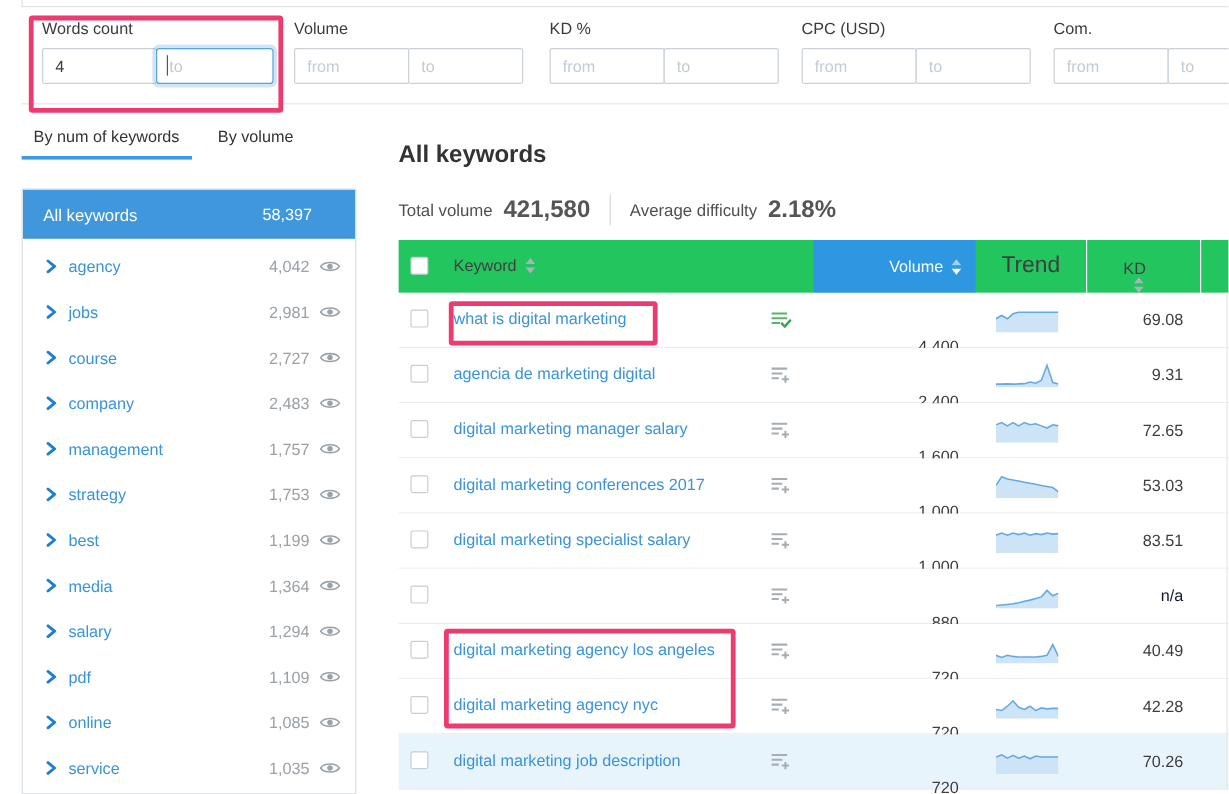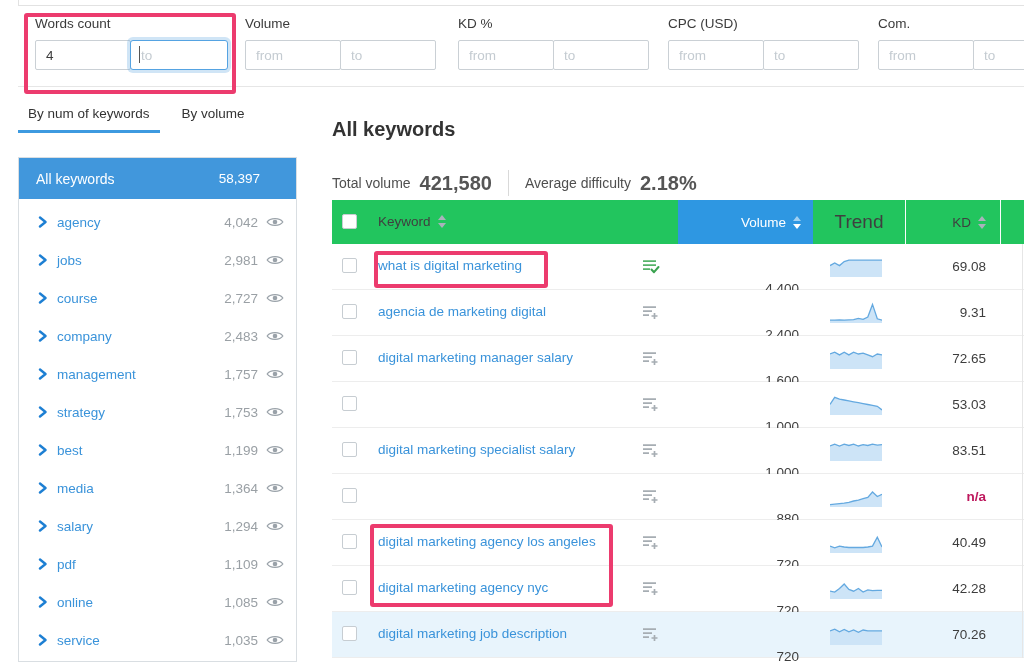--- a/index.html
+++ b/index.html
@@ -37,51 +37,51 @@
   .sb-head .sb-count{margin-left:auto;}
   .sb-list{padding-top:4px;}
   .sb-item{height:38px;display:flex;align-items:center;padding:0 12px 0 18px;cursor:pointer;}
   .sb-chev{width:12px;height:12px;flex:0 0 12px;margin-right:8px;}
   .sb-label{font-size:13.5px;color:#3a93da;}
   .sb-count{margin-left:auto;font-size:13.5px;color:#9aa0a5;}
   .sb-eye{width:18px;margin-left:8px;flex:0 0 18px;display:flex;align-items:center;cursor:pointer;}
 
   
   .main-title{position:absolute;left:332px;top:118px;font-size:20px;font-weight:bold;color:#333;}
-  .stats{position:absolute;left:332px;top:168px;display:flex;align-items:center;height:30px;text-align:right;}
+  .stats{position:absolute;left:332px;top:160px;display:flex;align-items:center;height:30px;text-align:right;}
   .stat-label{font-size:14px;color:#4f4f4f;margin-right:9px;}
   .stat-value{font-size:20px;font-weight:bold;color:#555;}
   .stat-sep{width:1px;height:26px;background:#d9d9d9;margin:0 16px;}
 
   
   .table{position:absolute;left:332px;top:200px;width:692px;height:462px;overflow:hidden;}
   .thead{position:relative;height:44px;background:#22c55e;}
   .thead .cb{position:absolute;left:10px;top:14px;}
   .th-keyword{position:absolute;left:46px;top:14px;font-size:13.5px;color:#3f3f3f;display:flex;align-items:center;cursor:pointer;}
   .th-volume{position:absolute;left:346px;top:0;width:135px;height:44px;background:#2e97e2;
              display:flex;align-items:center;justify-content:flex-end;box-sizing:border-box;
              padding-right:12px;color:#fff;font-size:13.5px;cursor:pointer;}
   .th-trend{position:absolute;left:481px;top:0;width:92px;height:44px;display:flex;align-items:center;justify-content:center;font-size:19px;color:#3f3f3f;}
-  .th-kd{position:absolute;left:573px;top:0;width:95px;height:44px;display:flex;align-items:center;justify-content:flex-end;box-sizing:border-box;padding-right:14px;font-size:13.5px;color:#3f3f3f;cursor:pointer;}
+  .th-kd{position:absolute;left:573px;top:0;width:95px;height:44px;display:flex;align-items:center;justify-content:flex-end;box-sizing:border-box;padding-right:14px;font-size:13.5px;color:#3f3f3f;cursor:pointer;flex-direction:column;}
   .th-div{position:absolute;top:0;width:1px;height:44px;background:#f9fbfc;}
   .sort{display:inline-flex;flex-direction:column;margin-left:7px;row-gap:3px;}
   .sort .up{width:0;height:0;border-left:4px solid transparent;border-right:4px solid transparent;border-bottom:5px solid #a9b3bb;}
   .sort .dn{width:0;height:0;border-left:4px solid transparent;border-right:4px solid transparent;border-top:5px solid #a9b3bb;}
   .sort.white .up{border-bottom-color:rgba(255,255,255,.55);}
   .sort.white .dn{border-top-color:#fff;}
 
   .row{position:relative;height:45px;border-bottom:1px solid #ededed;background:#fff;}
   .row.hl{background:#e8f4fc;}
   .row .cb{position:absolute;left:10px;top:14px;}
   .row .kw{position:absolute;left:46px;top:14px;font-size:13.5px;color:#3a93da;text-decoration:none;cursor:pointer;}
   .row .add{position:absolute;left:310px;top:15px;cursor:pointer;}
   .row .vol{position:absolute;left:346px;top:15px;width:121px;text-align:right;font-size:13.5px;color:#3d3d3d;margin-top:22px;}
   .row .spark{position:absolute;left:498px;top:12px;}
   .row .kd{position:absolute;left:573px;top:15px;width:81px;text-align:right;font-size:13.5px;color:#3d3d3d;}
-  .row .kd.na{color:#be185d;font-weight:bold;}
+  .row .kd.na{color:#0f172a;}
   .tbl-right-border{position:absolute;left:690px;top:44px;width:1px;height:414px;background:#e6e6e6;}
 
   .cb{display:inline-block;width:15px;height:15px;box-sizing:border-box;border:1px solid #c7cdd2;border-radius:2px;background:#fff;cursor:pointer;}
 
   
   .anno{position:absolute;border:4px solid #ec3b6e;border-radius:3px;pointer-events:none;z-index:20;}
 </style>
 </head>
 <body>
 
@@ -381,20 +381,21 @@
             </svg></span>
           <span class="vol">1,600</span>
           <svg class="spark" width="52" height="21" viewBox="0 0 52 21">
             <polygon points="0,21 0.0,6.0 4.7,4.2 9.5,6.9 14.2,4.2 18.9,6.9 23.6,4.2 28.4,6.0 33.1,5.1 37.8,6.9 42.5,8.7 47.3,6.0 52.0,6.9 52,21" fill="#cde4f7"></polygon>
             <polyline points="0.0,6.0 4.7,4.2 9.5,6.9 14.2,4.2 18.9,6.9 23.6,4.2 28.4,6.0 33.1,5.1 37.8,6.9 42.5,8.7 47.3,6.0 52.0,6.9" fill="none" stroke="#64a9e0" stroke-width="1.3"></polyline>
           </svg>
           <span class="kd">72.65</span>
         </div>
         <div class="row">
           <span class="cb"></span>
+          <a class="kw">digital marketing conferences 2017</a>
           <span class="add"><svg width="17" height="15" viewBox="0 0 17 15">
               <path d="M1 2.2h13 M1 6.2h9 M1 10.2h6" stroke="#a6adb3" stroke-width="1.7" fill="none"></path>
               <path d="M12.5 8v6 M9.5 11h6" stroke="#a6adb3" stroke-width="1.7" fill="none"></path>
             </svg></span>
           <span class="vol">1,000</span>
           <svg class="spark" width="52" height="21" viewBox="0 0 52 21">
             <polygon points="0,21 0.0,10.5 4.7,3.3 9.5,5.1 14.2,6.0 18.9,6.9 23.6,7.8 28.4,8.7 33.1,9.6 37.8,10.5 42.5,11.4 47.3,12.3 52.0,15.9 52,21" fill="#cde4f7"></polygon>
             <polyline points="0.0,10.5 4.7,3.3 9.5,5.1 14.2,6.0 18.9,6.9 23.6,7.8 28.4,8.7 33.1,9.6 37.8,10.5 42.5,11.4 47.3,12.3 52.0,15.9" fill="none" stroke="#64a9e0" stroke-width="1.3"></polyline>
           </svg>
           <span class="kd">53.03</span>

